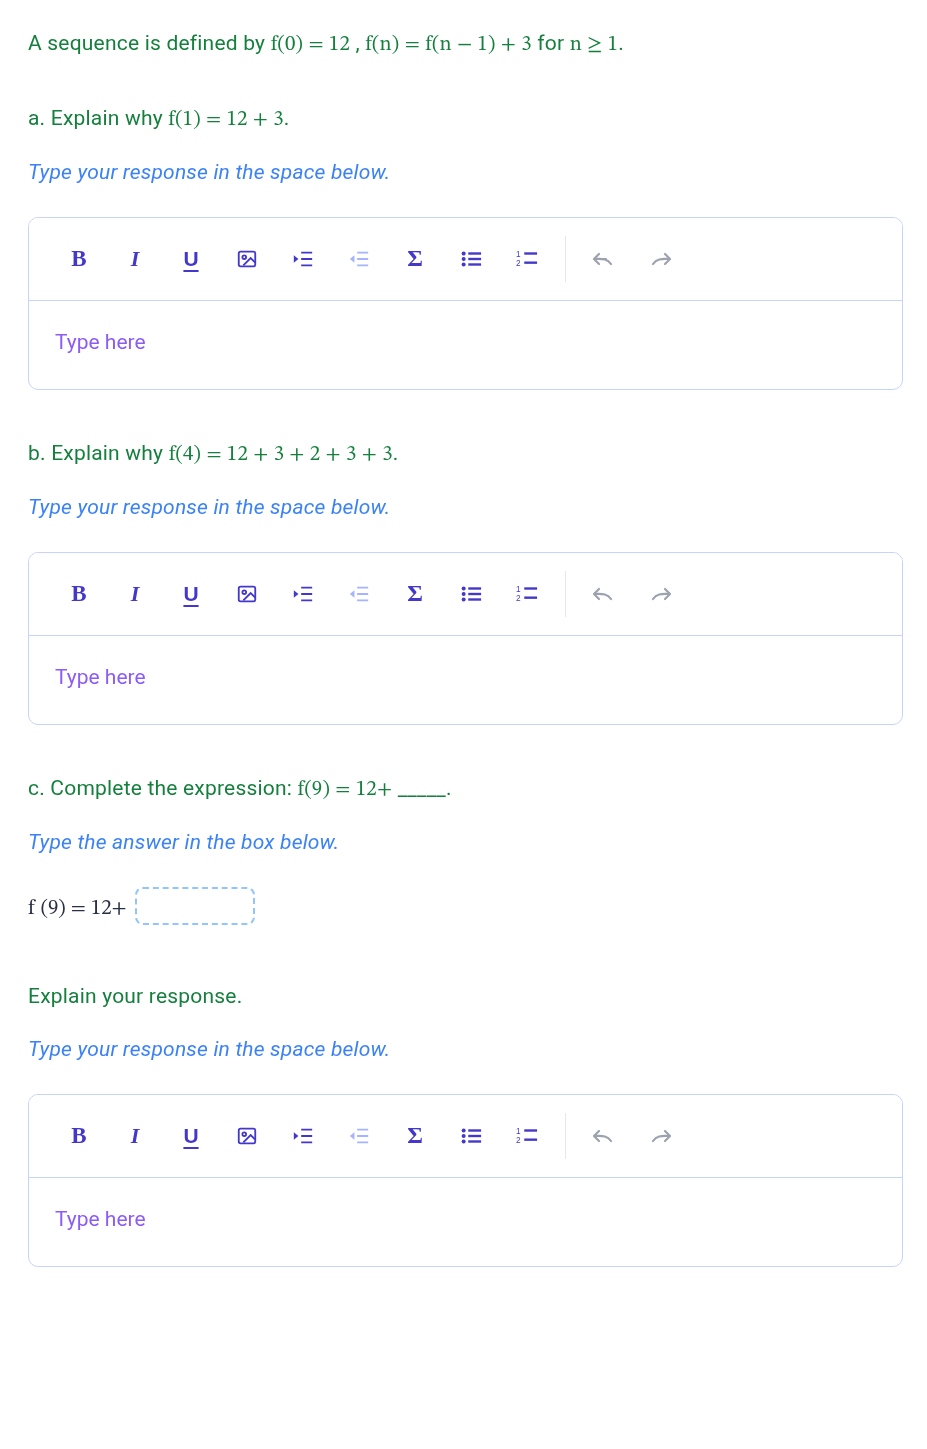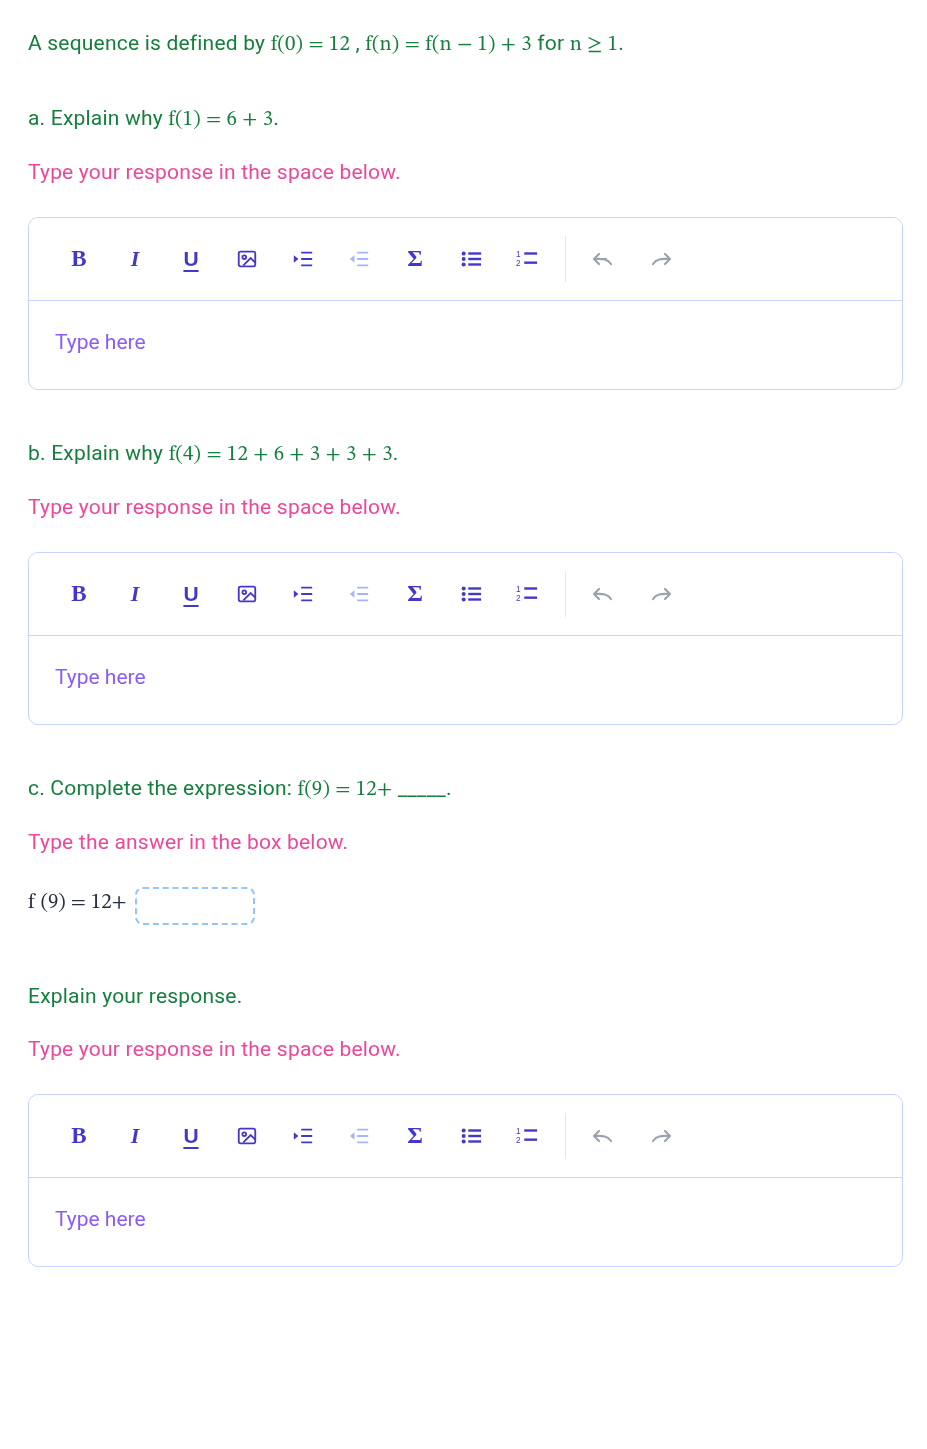--- a/index.html
+++ b/index.html
@@ -6,21 +6,21 @@
   body {
     font-family: -apple-system, BlinkMacSystemFont, "Segoe UI", Roboto, Helvetica, Arial, sans-serif;
     color: #1f2937;
     padding: 28px 24px 28px 28px;
     font-size: 21px;
     line-height: 1.5;
     background: #fff;
     width: 927px;
   }
   .question { color: #15803d; margin-bottom: 22px; letter-spacing: 0.2px; }
-  .instr { color: #ec4899; margin-bottom: 28px; letter-spacing: 0.2px; }
+  .instr { color: #3b82f6; margin-bottom: 28px; letter-spacing: 0.2px; font-style: italic; }
   .math { font-family: "Cambria Math", "STIX Two Math", "Latin Modern Math", Georgia, serif; }
   .editor {
     border: 1.5px solid #c7d2fe;
     border-radius: 10px;
     margin-bottom: 48px;
     overflow: hidden;
     background: #fff;
   }
   .toolbar {
     display: flex;
@@ -51,21 +51,21 @@
   .tb-btn svg { display: block; }
   .tb-btn.dim { color: #a5b4fc; }
   .editor-body {
     padding: 26px 26px 30px 26px;
     color: #8b5cf6;
     font-size: 21px;
     min-height: 88px;
     cursor: text;
   }
   .section-gap { height: 20px; }
-  .math-line { color: #272f44; margin-bottom: 56px; display:flex; align-items:flex-start; gap:6px;}
+  .math-line { color: #272f44; margin-bottom: 56px; display:flex; align-items:flex-end; gap:6px;}
   .math-input {
     display: inline-block;
     min-width: 120px;
     height: 38px;
     border: 2px dashed #93c5fd;
     border-radius: 8px;
     background: #fff;
     vertical-align: middle;
     margin-left: 2px;
   }
@@ -77,21 +77,21 @@
 </head>
 <body>
 
 <p class="question">
   A sequence is defined by <span class="math">f(0) = 12</span> , <span class="math">f(n) = f(n − 1) + 3</span> for <span class="math">n ≥ 1</span>.
 </p>
 
 <div class="section-gap"></div>
 
 <p class="question">
-  a. Explain why <span class="math">f(1) = 6 + 3</span>.
+  a. Explain why <span class="math">f(1) = 12 + 3</span>.
 </p>
 <p class="instr">Type your response in the space below.</p>
 
 <div class="editor">
   <div class="toolbar">
     <button class="tb-btn">
         <span class="bold-icon">B</span>
       </button>
     <button class="tb-btn">
         <span class="italic-icon">I</span>
@@ -151,21 +151,21 @@
       <svg width="24" height="18" viewBox="0 0 24 18" fill="none" stroke="#9ca3af" stroke-width="2.2">
           <path d="M17 4l5 5-5 5" stroke-linecap="round" stroke-linejoin="round"></path>
           <path d="M21 9c-6 0-12-1-16 5" stroke-linecap="round"></path>
         </svg>
     </button>
   </div>
   <div class="editor-body">Type here</div>
 </div>
 
 <p class="question">
-  b. Explain why <span class="math">f(4) = 12 + 6 + 3 + 3 + 3</span>.
+  b. Explain why <span class="math">f(4) = 12 + 3 + 2 + 3 + 3</span>.
 </p>
 <p class="instr">Type your response in the space below.</p>
 
 <div class="editor">
   <div class="toolbar">
     <button class="tb-btn">
         <span class="bold-icon">B</span>
       </button>
     <button class="tb-btn">
         <span class="italic-icon">I</span>

